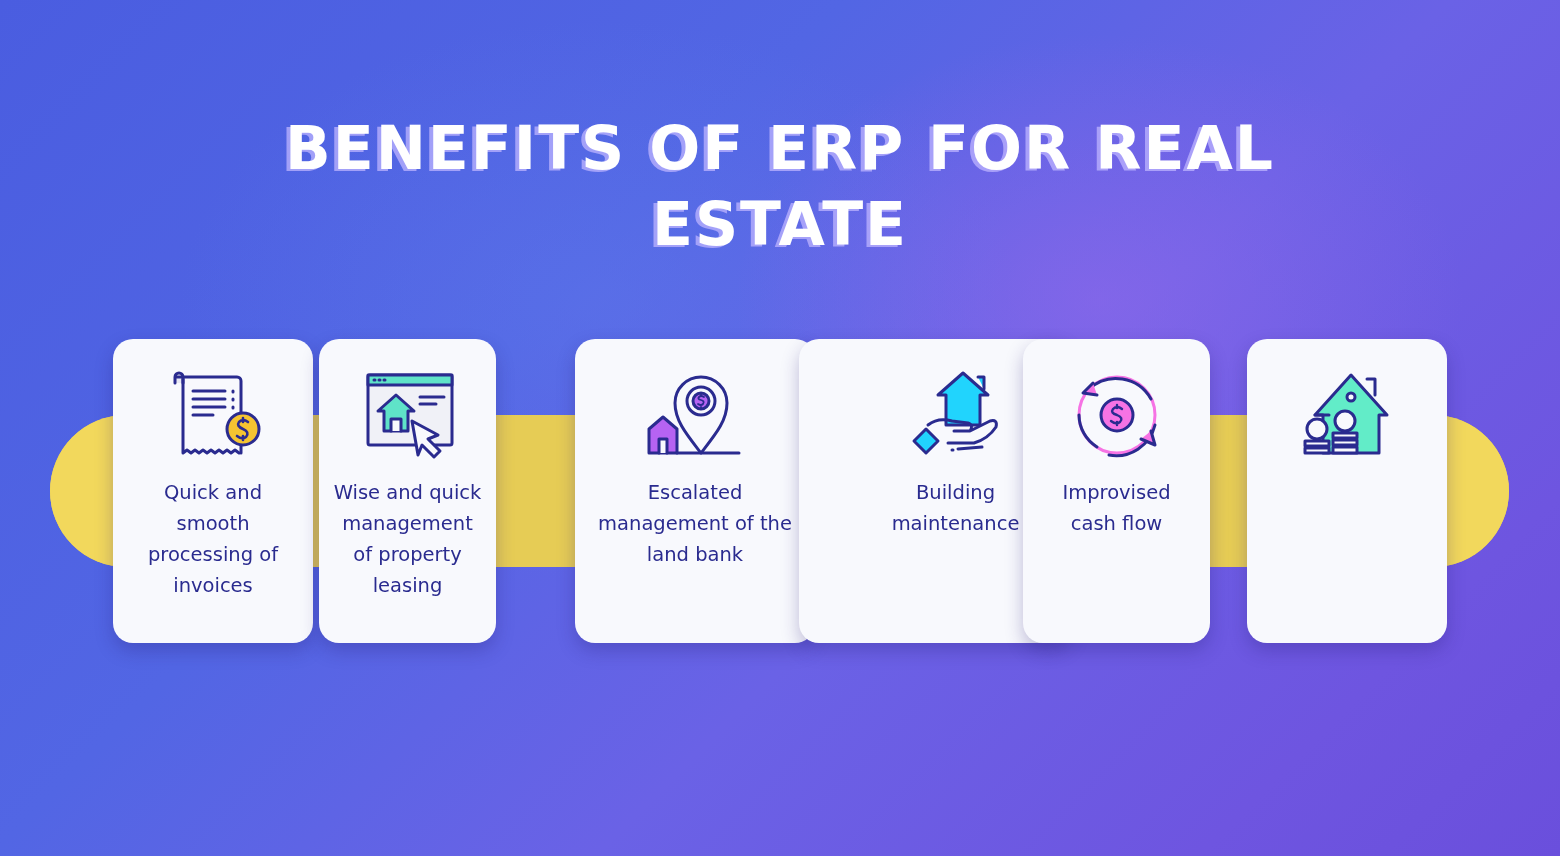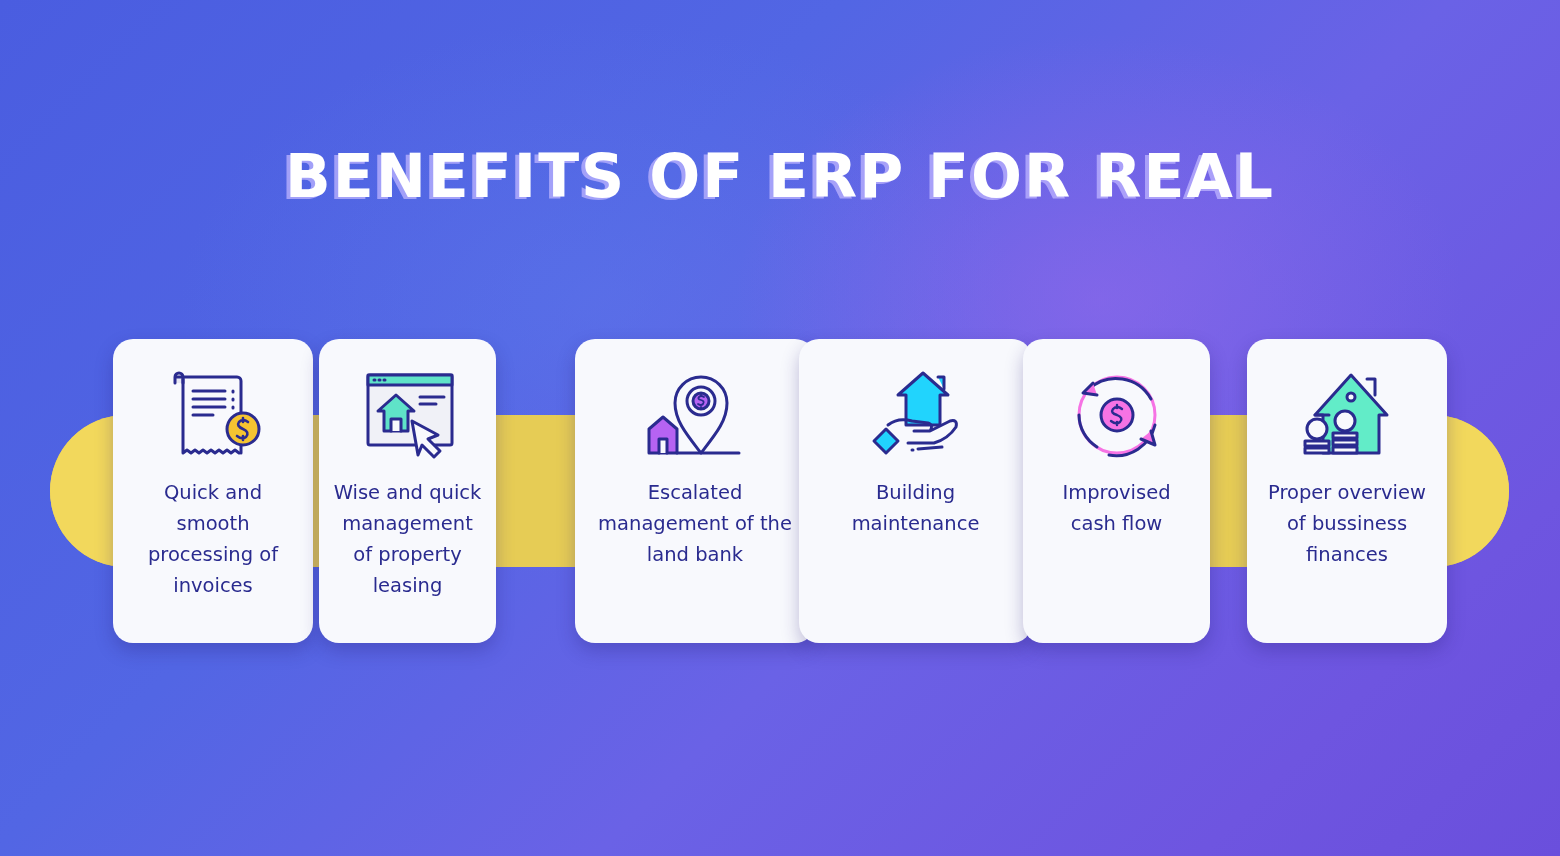--- a/index.html
+++ b/index.html
@@ -10,21 +10,20 @@
         radial-gradient(ellipse 600px 400px at 600px 300px, rgba(95,120,235,0.45), rgba(95,120,235,0) 70%),
         linear-gradient(135deg, #4a5de0 0%, #5266e4 35%, #6a62e6 60%, #6e55e0 85%, #6a4fdc 100%);
       font-family: "DejaVu Sans", sans-serif;
     }
     .title {
       position: absolute; left: 0; right: 0; top: 110px;
       text-align: center; color: #ffffff;
       font-family: "DejaVu Sans", sans-serif; font-weight: bold;
       font-size: 60px; line-height: 76px; letter-spacing: 2px;
       text-shadow: -4px 2px 0 rgba(190,180,255,0.75);
-      margin-top: 28px;
     }
     .title span { display: block; }
     .band {
       position: absolute; left: 50px; width: 1459px; top: 415px; height: 152px;
       background: #e6cc55; border-radius: 76px;
     }
     .band-cap-left {
       position: absolute; left: 50px; top: 415px; width: 152px; height: 152px;
       border-radius: 76px; background: #f2d85c;
     }
@@ -44,20 +43,21 @@
       margin-top: 16px; padding: 0 14px;
       color: #2a2b8f; text-align: center;
       font-family: "DejaVu Sans", sans-serif; font-size: 19.5px; line-height: 31px;
     }
   </style>
 </head>
 <body>
 
 <div class="title">
   <span>BENEFITS OF ERP FOR REAL</span>
+  <span>ESTATE</span>
 </div>
 
 <div class="band"></div>
 <div class="band-cap-left"></div>
 <div class="band-cap-right"></div>
 
 <div class="card" style="left:113px;width:200px;">
   <div class="icon">
     <svg viewBox="0 0 96 92" fill="none" stroke="#2a2b8f" stroke-width="3" stroke-linecap="round" stroke-linejoin="round">
       <path d="M10 8 h8 v6 h-8 z" fill="#e8e9f3" stroke="none"></path>
@@ -103,21 +103,21 @@
       <circle cx="54" cy="32" r="8" fill="#b663f2"></circle>
       <path d="M57 28 q-3 -2 -5 0 q-2 2 2 3 q4 1 2 4 q-2 2 -5 0 M54 24 v2 M54 38 v2" stroke-width="1.8"></path>
       <path d="M2 60 L16 48 L30 60 V84 H2 Z" fill="#b663f2"></path>
       <path d="M12 84 V70 H20 V84" fill="#f8f9fd"></path>
       <line x1="30" y1="84" x2="92" y2="84"></line>
     </svg>
   </div>
   <div class="label">Escalated management of the land bank</div>
 </div>
 
-<div class="card" style="left:799px;width:233px;">
+<div class="card" style="left:799px;width:233px;padding-left:40px;">
   <div class="icon">
     <svg viewBox="0 0 96 92" fill="none" stroke="#2a2b8f" stroke-width="3" stroke-linecap="round" stroke-linejoin="round">
       <path d="M30 26 L55 4 L80 26 H72 V56 H38 V26 Z" fill="#21d4fd"></path>
       <path d="M70 8 H76 V20" fill="#21d4fd"></path>
       <path d="M20 56 Q30 48 44 52 L60 54 Q66 56 62 62 H46 M62 62 L82 52 Q90 50 88 58 Q80 70 66 74 H40"></path>
       <path d="M6 72 L18 60 L30 72 L18 84 Z" fill="#21d4fd"></path>
       <line x1="50" y1="80" x2="74" y2="78"></line>
       <line x1="44" y1="81" x2="45" y2="81"></line>
     </svg>
   </div>
@@ -149,14 +149,13 @@
       <line x1="16" y1="46" x2="30" y2="46"></line>
       <circle cx="18" cy="60" r="10" fill="#f8f9fd"></circle>
       <rect x="6" y="72" width="24" height="5" fill="#f8f9fd"></rect>
       <rect x="6" y="79" width="24" height="5" fill="#f8f9fd"></rect>
       <circle cx="46" cy="52" r="10" fill="#f8f9fd"></circle>
       <rect x="34" y="64" width="24" height="5" fill="#f8f9fd"></rect>
       <rect x="34" y="71" width="24" height="5" fill="#f8f9fd"></rect>
       <rect x="34" y="78" width="24" height="6" fill="#f8f9fd"></rect>
     </svg>
   </div>
-  <div class="label">Proper overview of bussiness finances</div>
 </div>
 
 </body></html>

